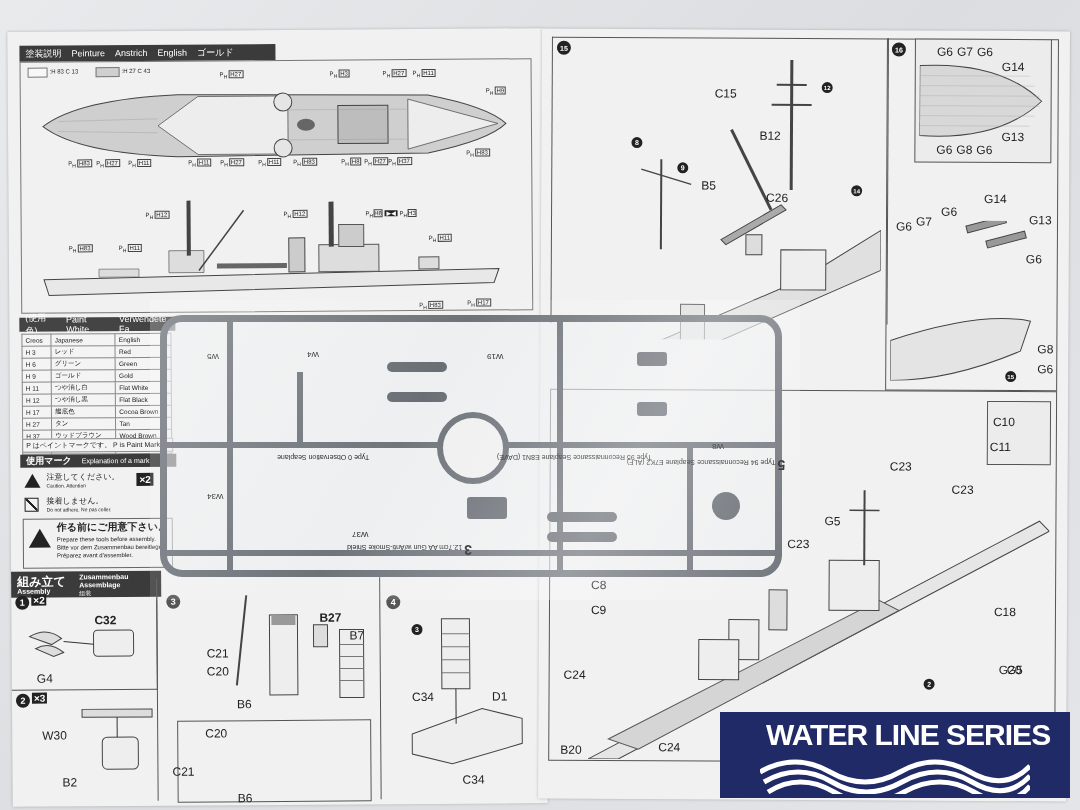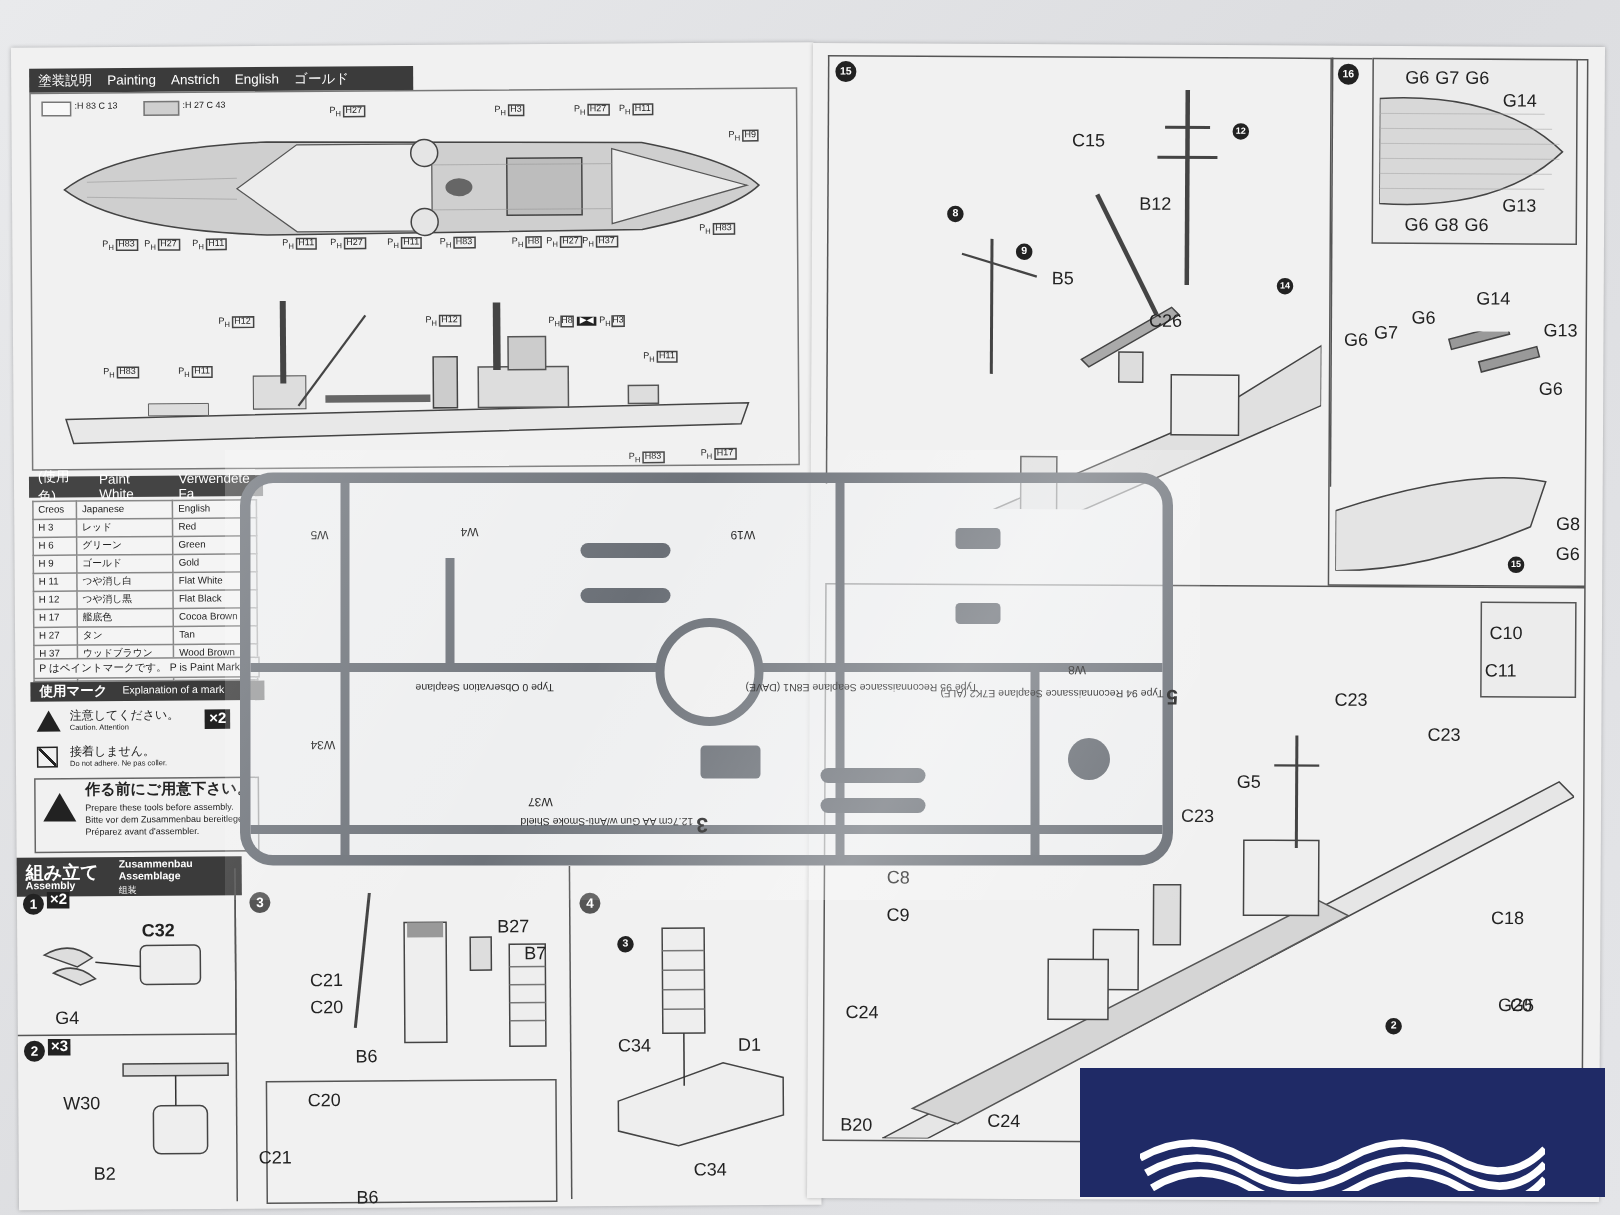--- a/index.html
+++ b/index.html
@@ -24,21 +24,21 @@
       color:#fff;font-weight:bold;font-size:30px;letter-spacing:-1px;box-sizing:border-box;padding:6px 0 0 46px;font-family:"Liberation Sans",sans-serif;}
   .bag{position:absolute;left:150px;top:300px;width:650px;height:300px;background:linear-gradient(120deg,rgba(255,255,255,.25),rgba(255,255,255,0) 40%,rgba(255,255,255,.3) 70%,rgba(255,255,255,0));pointer-events:none;}
 </style>
 </head>
 <body>
 
 <div class="sheet" style="left:10px;top:30px;width:535px;height:775px;transform:rotate(-0.4deg);">
 
   <div class="hdr" style="left:12px;top:14px;width:250px;height:16px;">
     <span>塗装説明</span>
-    <span>Painting</span>
+    <span>Peinture</span>
     <span>Anstrich</span>
     <span>English</span>
     <span>ゴールド</span>
   </div>
   <div class="frame" style="left:12px;top:30px;width:510px;height:250px;border-color:#777;"></div>
 
   <div style="position:absolute;left:20px;top:36px;width:18px;height:8px;border:1px solid #777;background:#f8f8f8;"></div>
   <div class="ph" style="left:42px;top:37px;">:H 83  C 13</div>
   <div style="position:absolute;left:88px;top:36px;width:22px;height:8px;border:1px solid #777;background:#cfcfcf;"></div>
   <div class="ph" style="left:114px;top:37px;">:H 27  C 43</div>
@@ -218,21 +218,21 @@
     <g stroke="#777">
         <line x1="148" y1="50" x2="172" y2="50"></line>
         <line x1="148" y1="62" x2="172" y2="62"></line>
         <line x1="148" y1="74" x2="172" y2="74"></line>
         <line x1="148" y1="86" x2="172" y2="86"></line>
       </g>
   </svg>
   <div class="lbl big" style="left:195px;top:617px;">C21</div>
   <div class="lbl big" style="left:195px;top:635px;">C20</div>
   <div class="lbl big" style="left:225px;top:668px;">B6</div>
-  <div class="lbl big" style="left:320px;top:582px;">B27</div>
+  <div class="lbl big" style="left:308px;top:582px;font-weight:bold;">B27</div>
   <div class="lbl big" style="left:338px;top:600px;">B7</div>
   <div class="frame" style="left:165px;top:690px;width:192px;height:80px;"></div>
   <div class="lbl big" style="left:193px;top:697px;">C20</div>
   <div class="lbl big" style="left:160px;top:735px;">C21</div>
   <div class="lbl big" style="left:225px;top:762px;">B6</div>
 
   <div class="step" style="left:375px;top:566px;background:#555;">4</div>
   <svg style="position:absolute;left:390px;top:585px;" width="140" height="170">
     <path d="M40 5 h28 v70 h-28z" fill="#eee" stroke="#444"></path>
     <g stroke="#777">
@@ -262,21 +262,21 @@
     <line x1="60" y1="120" x2="110" y2="135" stroke="#444" stroke-width="1.5"></line>
     <path d="M140 190 L200 155 L205 160 L145 195Z" fill="#aaa" stroke="#444"></path>
     <rect x="165" y="185" width="16" height="20" fill="#ddd" stroke="#444"></rect>
     <path d="M60 300 L220 230 L300 180 L300 220 L120 300Z" fill="#e0e0e0" stroke="#444"></path>
     <rect x="200" y="200" width="45" height="40" fill="#eee" stroke="#444"></rect>
     <rect x="100" y="255" width="24" height="40" fill="#ddd" stroke="#444"></rect>
   </svg>
   <div class="lbl big" style="left:173px;top:58px;">C15</div>
   <div class="lbl big" style="left:218px;top:100px;">B12</div>
   <div class="lbl big" style="left:160px;top:150px;">B5</div>
-  <div class="lbl big" style="left:225px;top:178px;">C26</div>
+  <div class="lbl big" style="left:225px;top:162px;">C26</div>
   <div class="step" style="left:90px;top:108px;width:11px;height:11px;font-size:7px;">8</div>
   <div class="step" style="left:136px;top:133px;width:11px;height:11px;font-size:7px;">9</div>
   <div class="step" style="left:280px;top:52px;width:11px;height:11px;font-size:6px;">12</div>
   <div class="step" style="left:310px;top:155px;width:11px;height:11px;font-size:6px;">14</div>
 
   <div class="frame" style="left:345px;top:8px;width:170px;height:350px;"></div>
   <div class="step" style="left:350px;top:12px;font-size:7px;">16</div>
   <div class="frame" style="left:373px;top:8px;width:135px;height:122px;background:#ececec;"></div>
   <svg style="position:absolute;left:378px;top:30px;" width="125" height="80">
     <path d="M0 5 Q80 0 122 40 Q80 80 0 75Z" fill="#d8d8d8" stroke="#444"></path>
@@ -377,18 +377,19 @@
   <div style="position:absolute;left:330px;top:132px;transform:rotate(180deg);font-size:7px;white-space:nowrap;">
     <span>Type 95 Reconnaissance Seaplane E8N1 (DAVE)</span>
   </div>
   <div style="position:absolute;left:110px;top:132px;transform:rotate(180deg);font-size:7px;white-space:nowrap;">
     <span>Type 0 Observation Seaplane</span>
   </div>
 </div>
 <div class="bag"></div>
 
 <div class="wl">
+  <div>WATER LINE SERIES</div>
   <svg width="270" height="40" style="position:absolute;left:40px;top:42px;" viewBox="0 0 270 40">
     <path d="M0 18 Q35 -2 70 18 T140 18 T210 18 T270 12" stroke="#fff" stroke-width="5" fill="none"></path>
     <path d="M4 28 Q38 8 72 28 T142 28 T212 28 T270 22" stroke="#fff" stroke-width="5" fill="none"></path>
     <path d="M8 38 Q40 18 74 38 T144 38 T214 38 T270 32" stroke="#fff" stroke-width="5" fill="none"></path>
   </svg>
 </div>
 
 </body></html>

